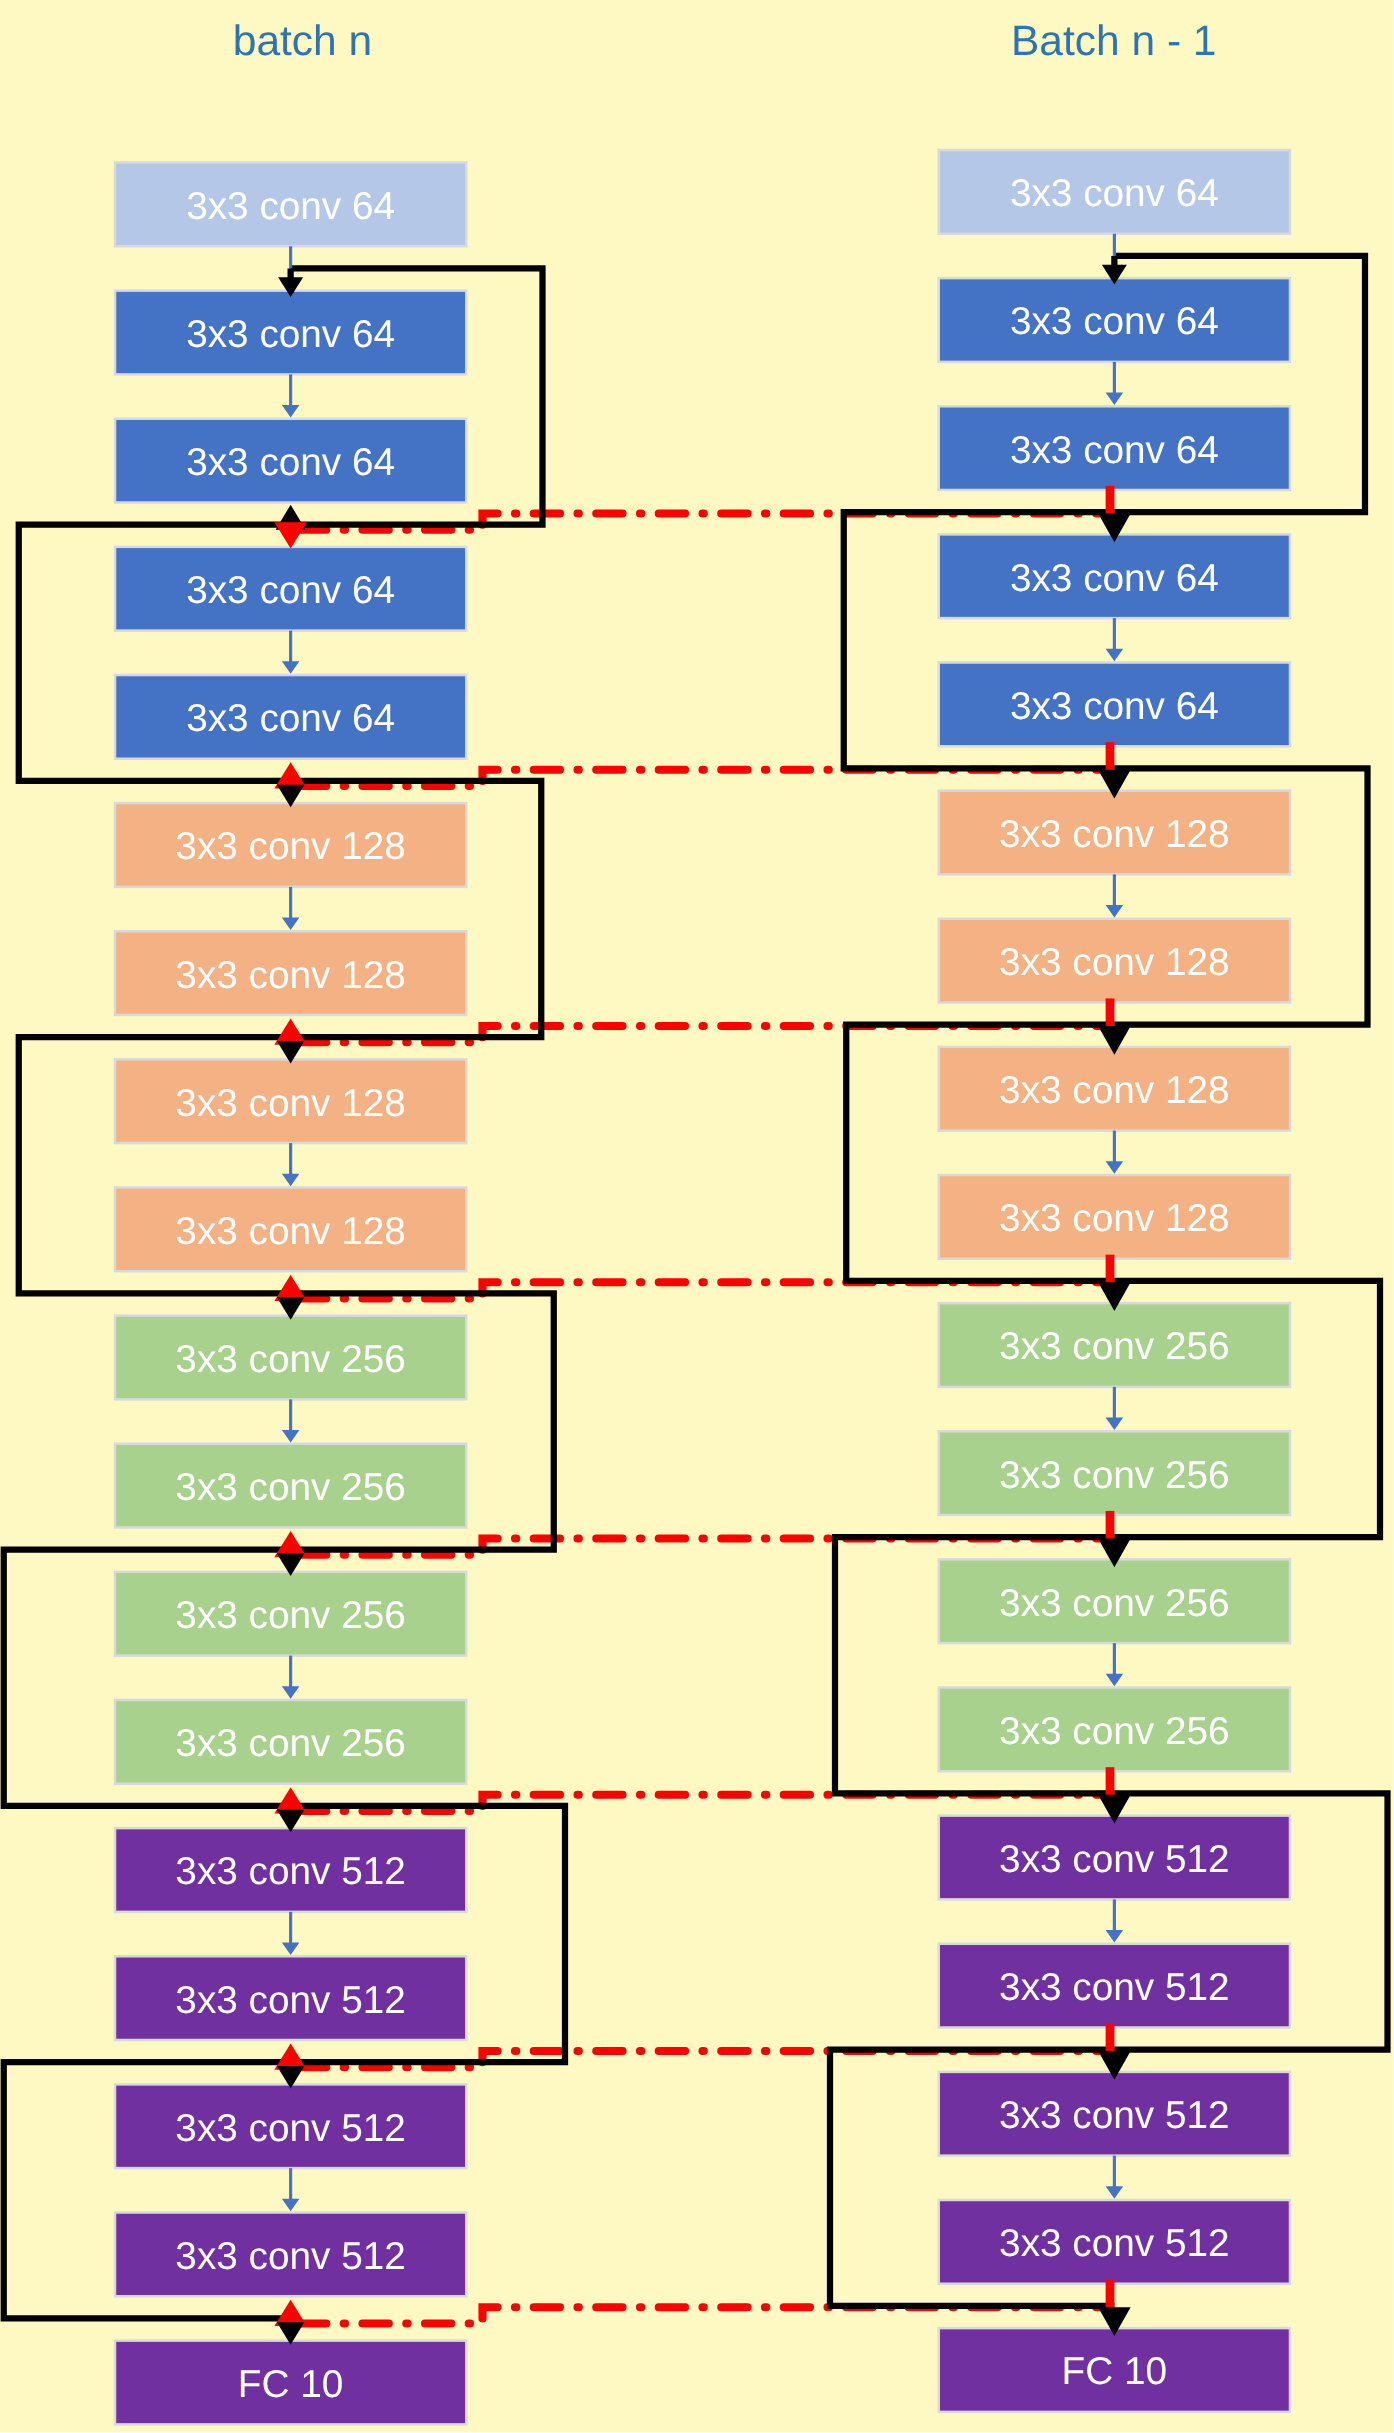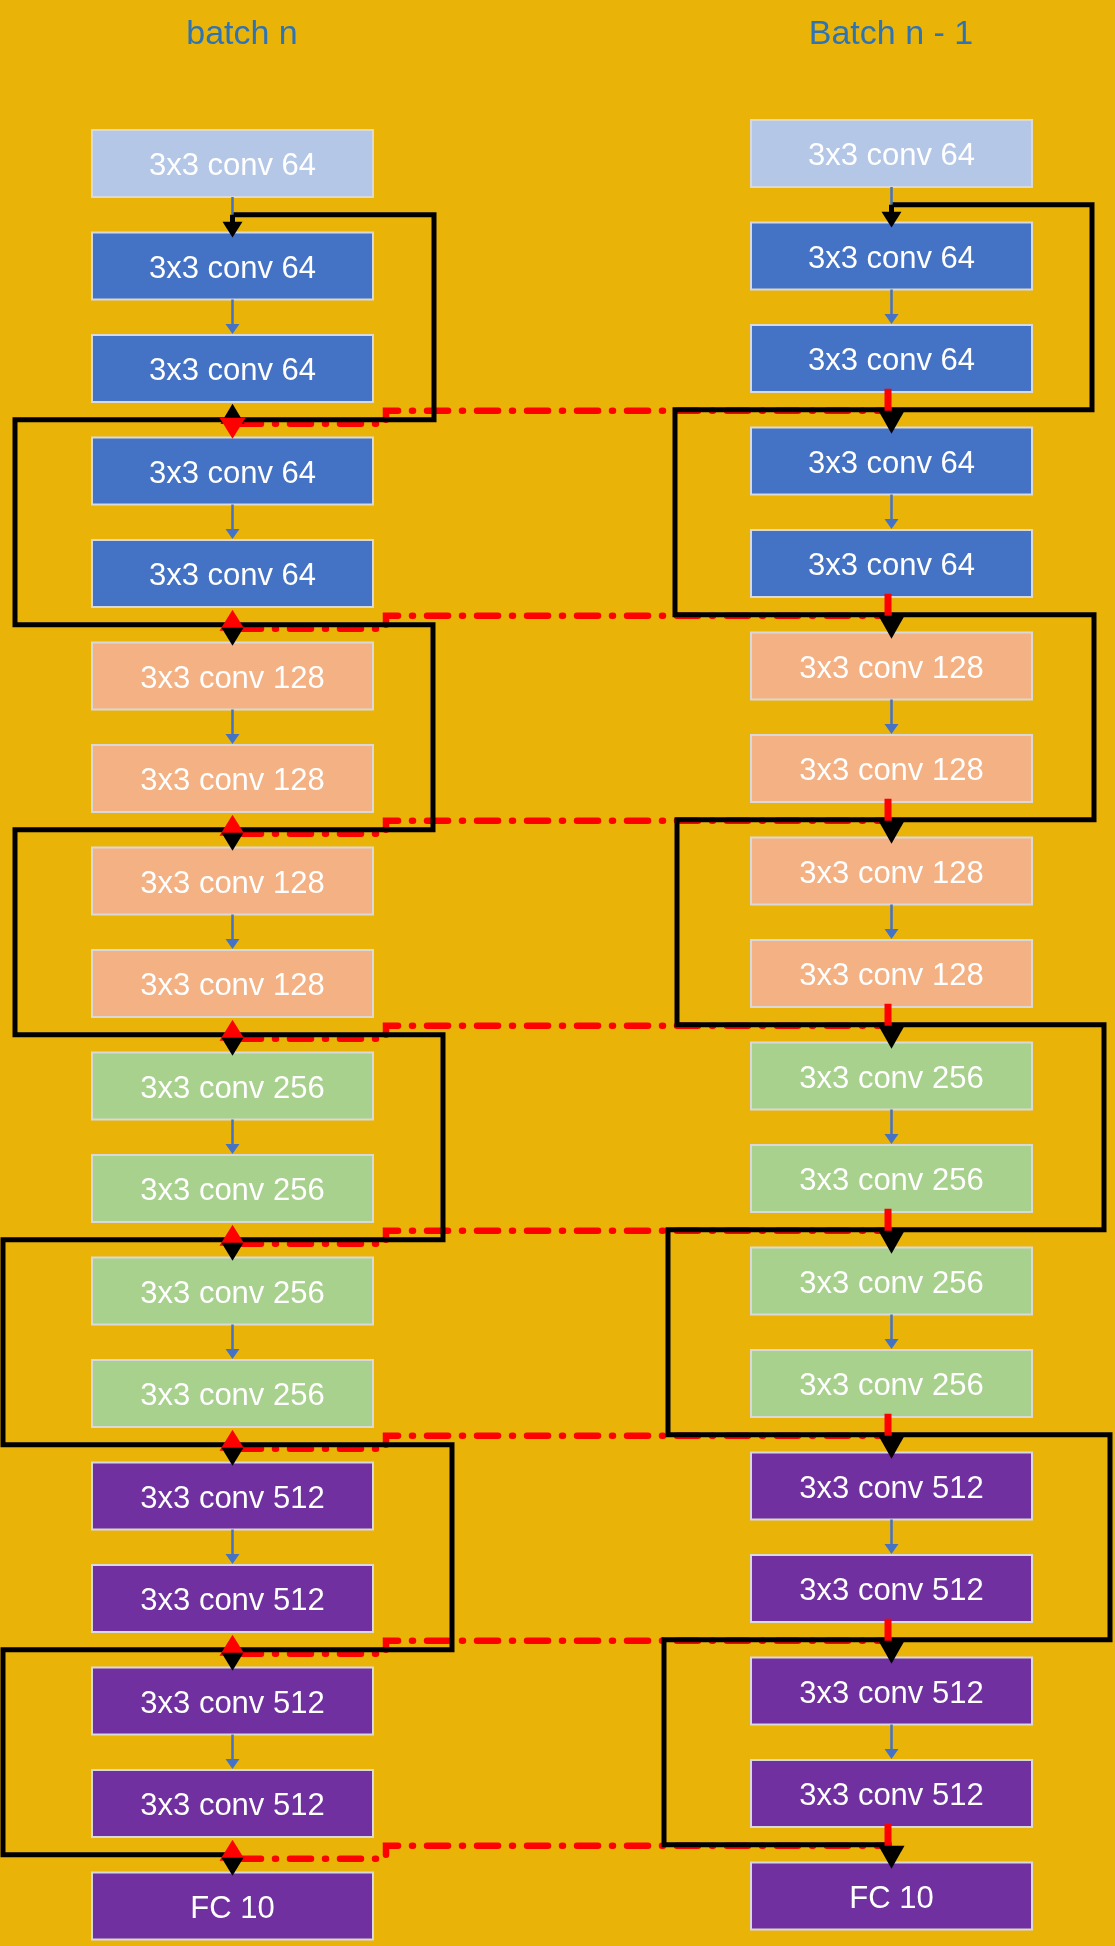--- a/index.html
+++ b/index.html
@@ -1,16 +1,16 @@
 <!DOCTYPE html>
 <html><head>
 <meta charset="utf-8">
 <style>
   html, body { margin: 0; padding: 0; background: #ffffff; }
-  #stage { position: relative; width: 1115px; height: 1946px; background: #eab308; overflow: hidden; }
+  #stage { position: relative; width: 1115px; height: 1946px; background: #fef9c3; overflow: hidden; }
   svg { display: block; }
   text { font-family: "Liberation Sans", "DejaVu Sans", sans-serif; }
   .col-title { font-size: 34px; }
   .box-label { font-size: 31px; }
 </style>
 </head>
 <body>
 
 <div id="stage">
   <svg id="diagram" width="1115" height="1946" viewBox="0 0 1115 1946">

